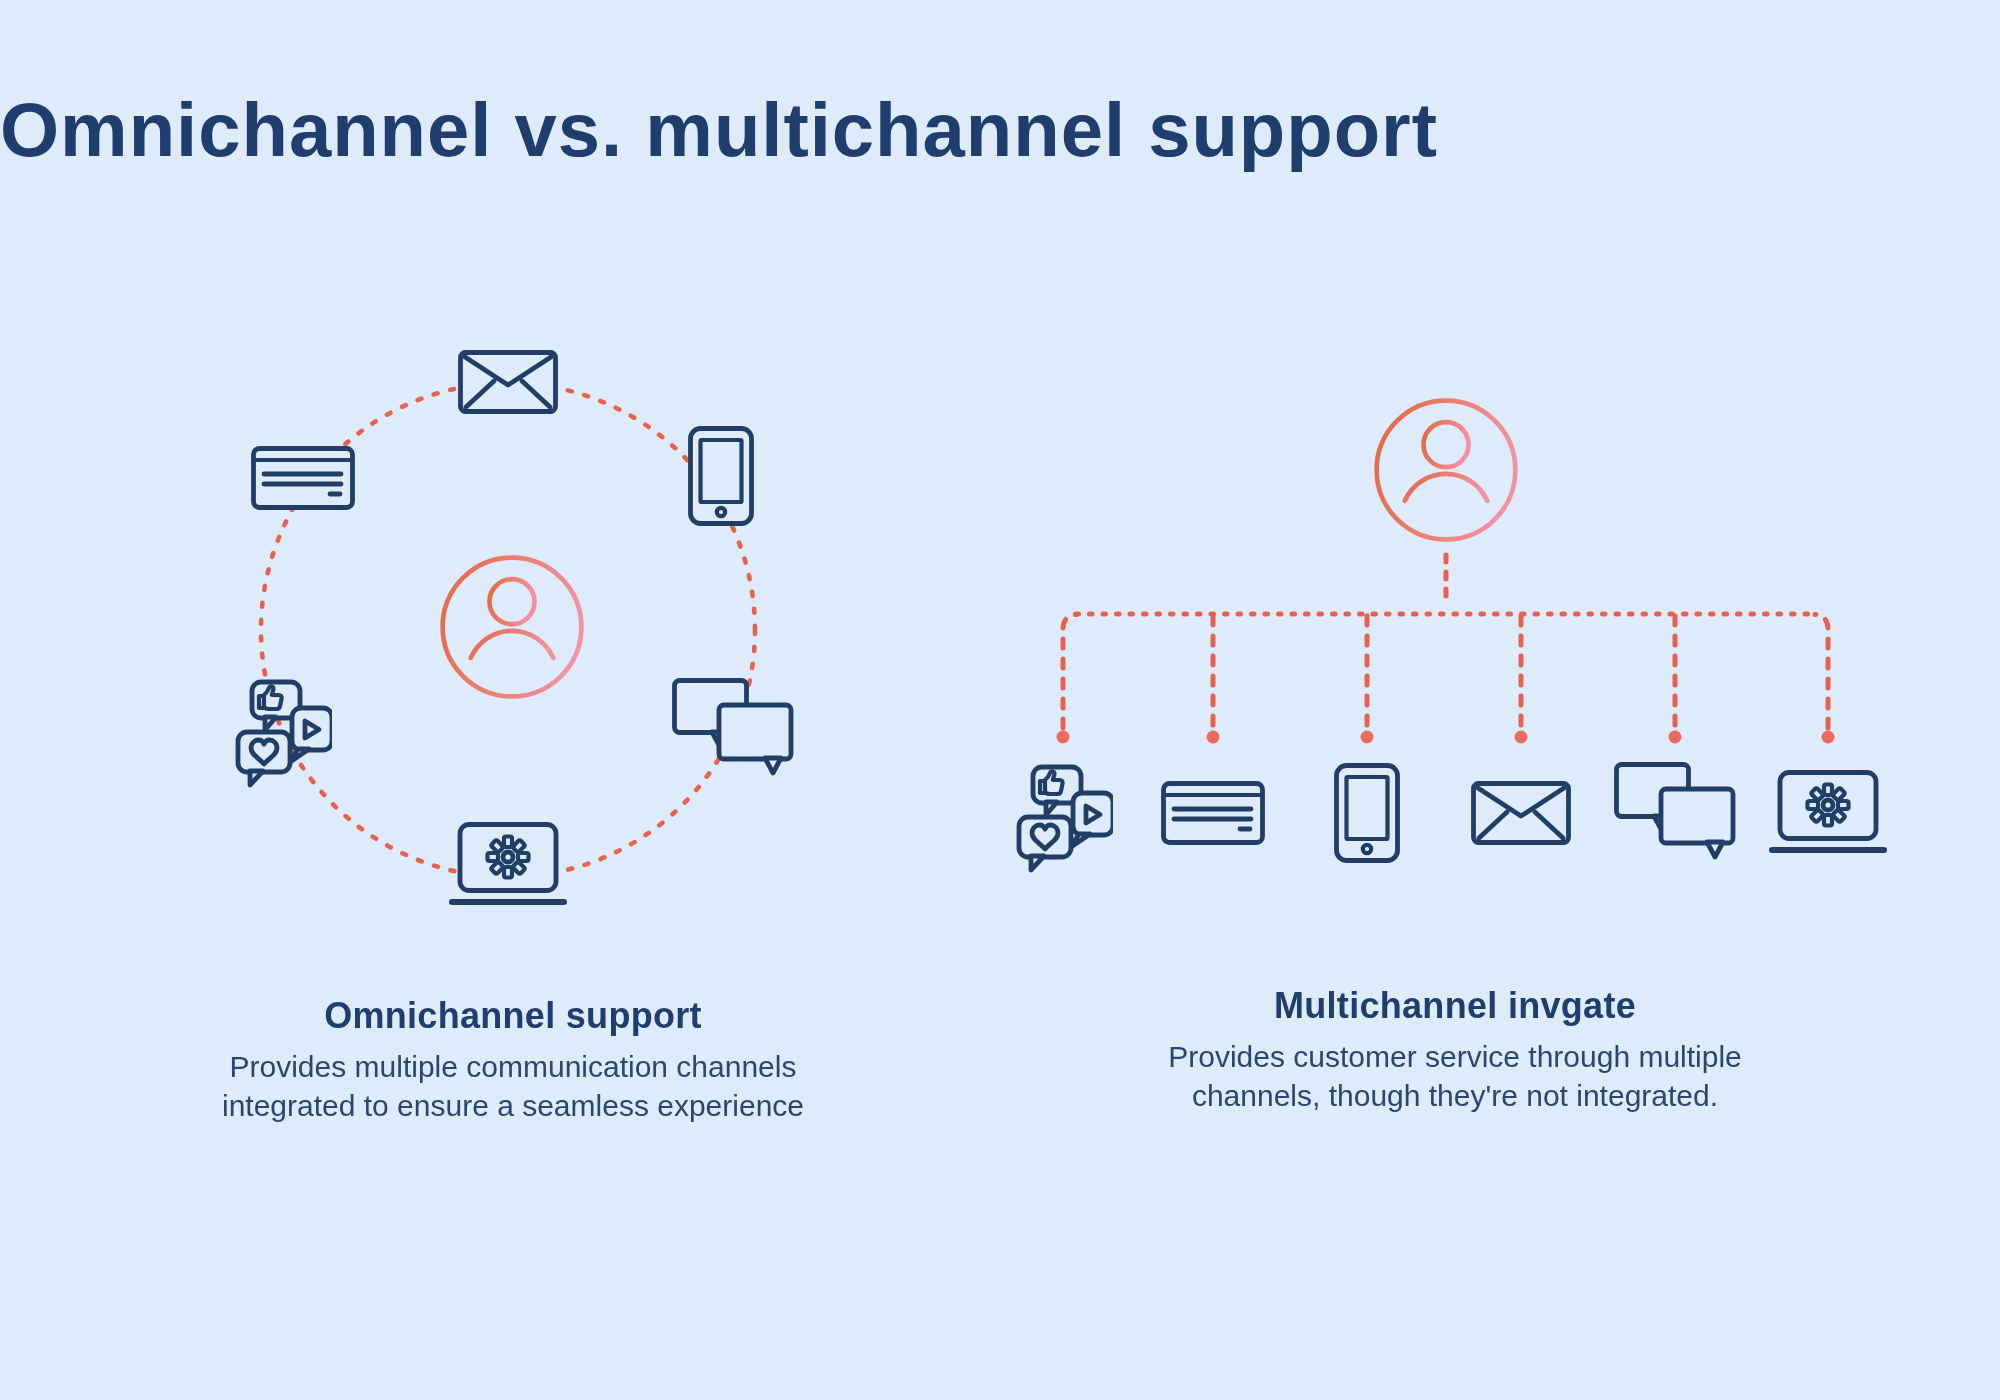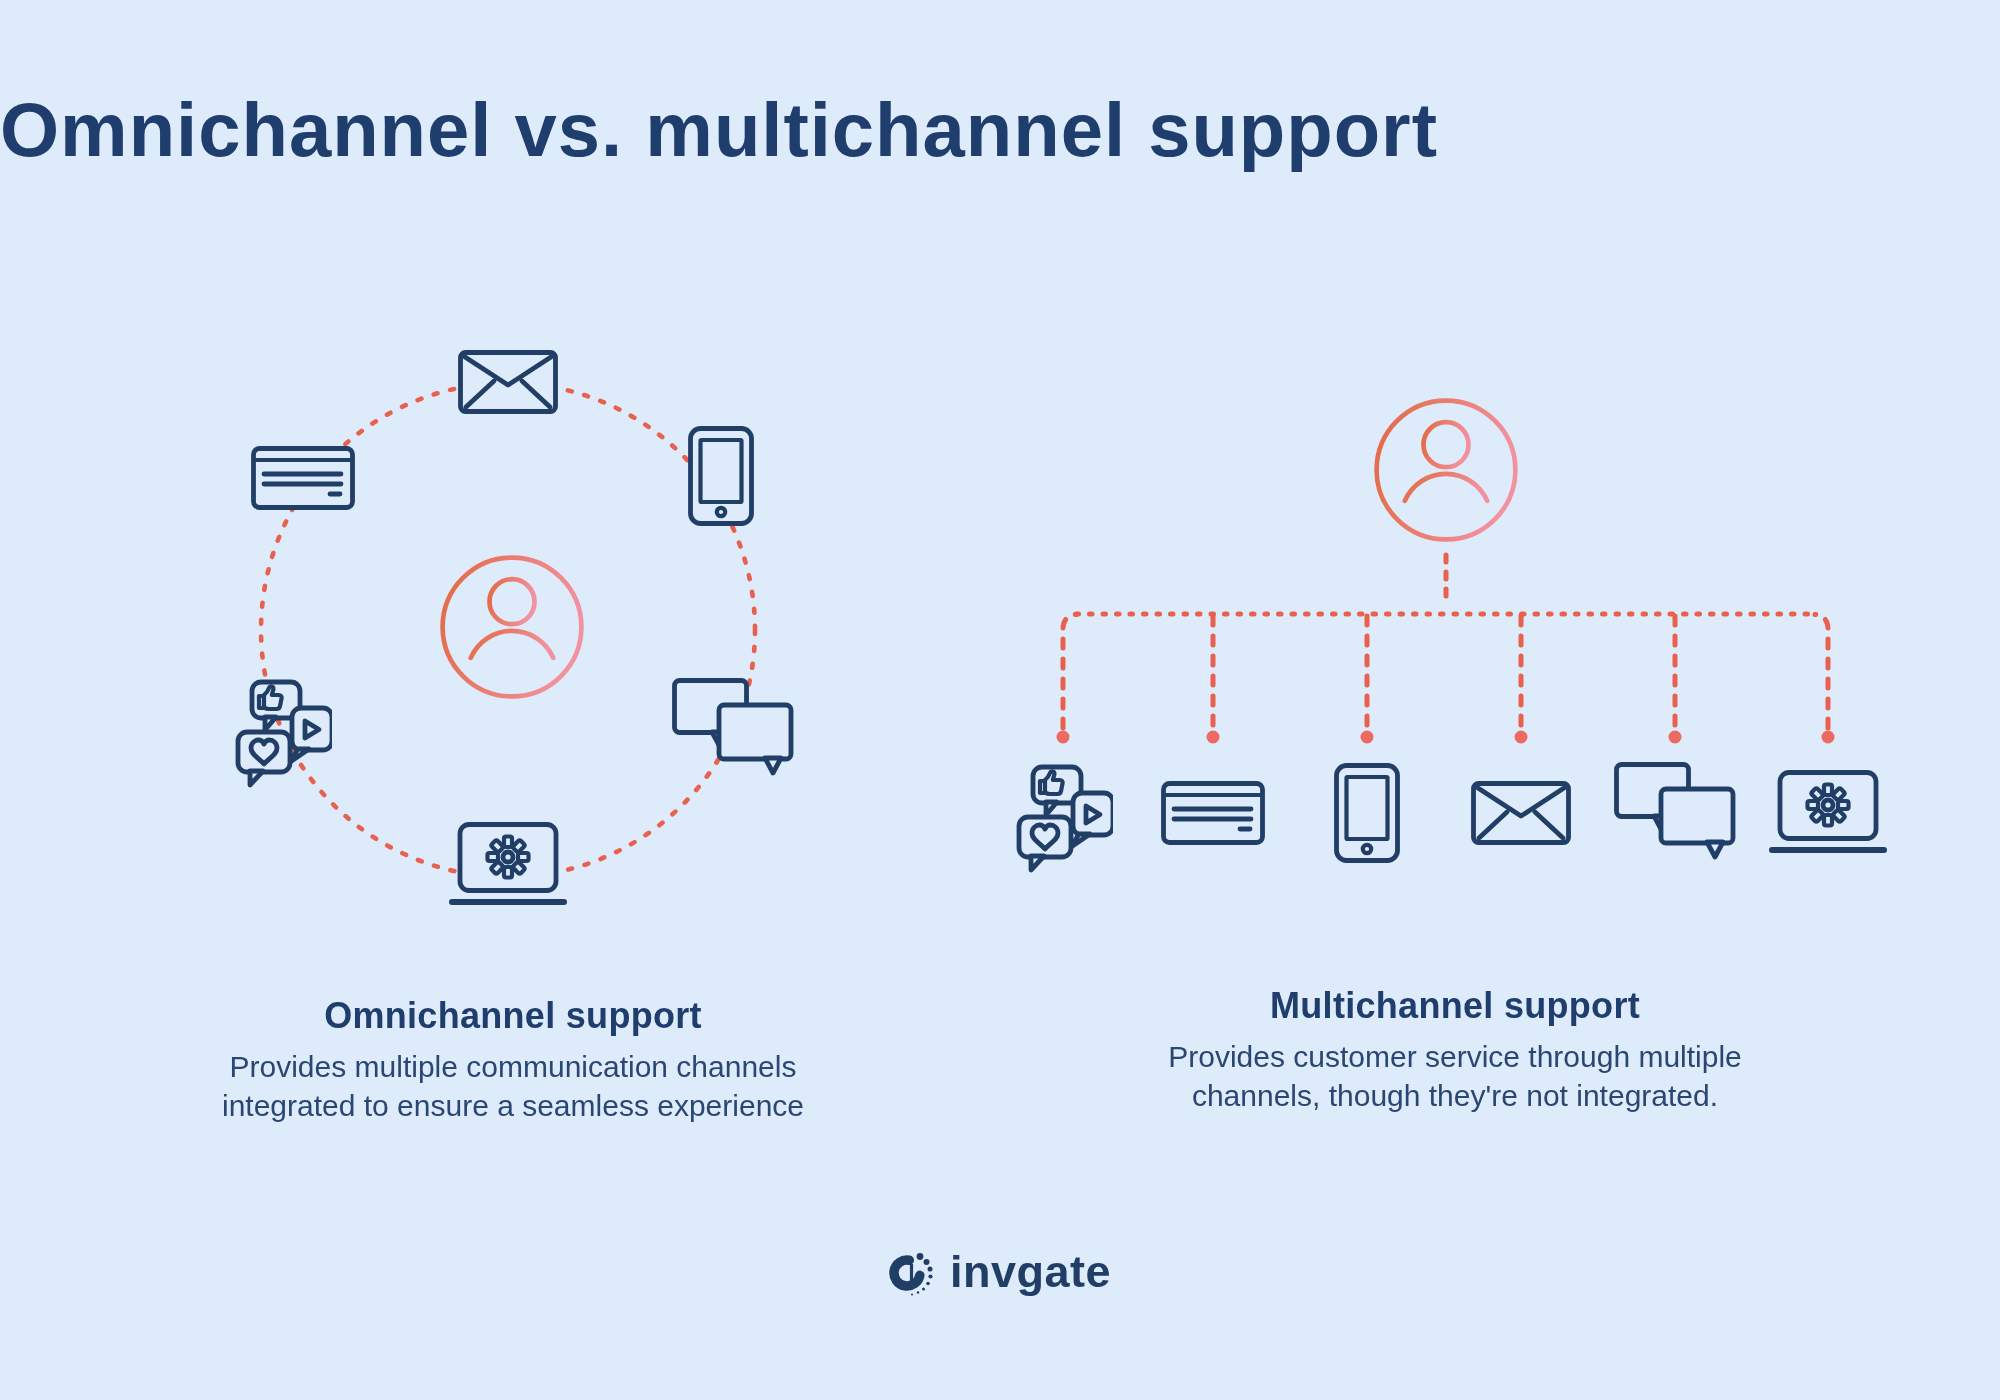--- a/index.html
+++ b/index.html
@@ -170,35 +170,18 @@
     <use href="#i-chat" x="624" y="382" width="122" height="98"></use>
     <use href="#i-laptop" x="778" y="390" width="120" height="86"></use>
   </svg>
 
   <div class="caption left">
     <h2>Omnichannel support</h2>
     <p>Provides multiple communication channels integrated to ensure a seamless experience</p>
   </div>
 
   <div class="caption right">
-    <h2>Multichannel support</h2>
+    <h2>Multichannel invgate</h2>
     <p>Provides customer service through multiple channels, though they're not integrated.</p>
   </div>
 
-  <div class="brand">
-    <svg width="46" height="52" viewBox="0 0 46 52">
-      <path d="M30.8,29.3 A13,13 0 1 1 20.3,14.2" fill="none" stroke="var(--navy)" stroke-width="9.5" stroke-linecap="round"></path>
-      <path d="M22.5,18 V37.5" stroke="var(--navy)" stroke-width="3.2" fill="none"></path>
-      <g fill="var(--navy)">
-        <circle cx="31" cy="10.5" r="3.4"></circle>
-        <circle cx="37.5" cy="16" r="3.0"></circle>
-        <circle cx="41" cy="23" r="2.5"></circle>
-        <circle cx="41.5" cy="30.5" r="2.1"></circle>
-        <circle cx="39" cy="37.5" r="1.8"></circle>
-        <circle cx="34.5" cy="43" r="1.5"></circle>
-        <circle cx="29" cy="46.5" r="1.2"></circle>
-        <circle cx="23" cy="48.5" r="1.0"></circle>
-      </g>
-    </svg>
-    <span class="brand-name">invgate</span>
-  </div>
 
 </div>
 
 </body></html>

